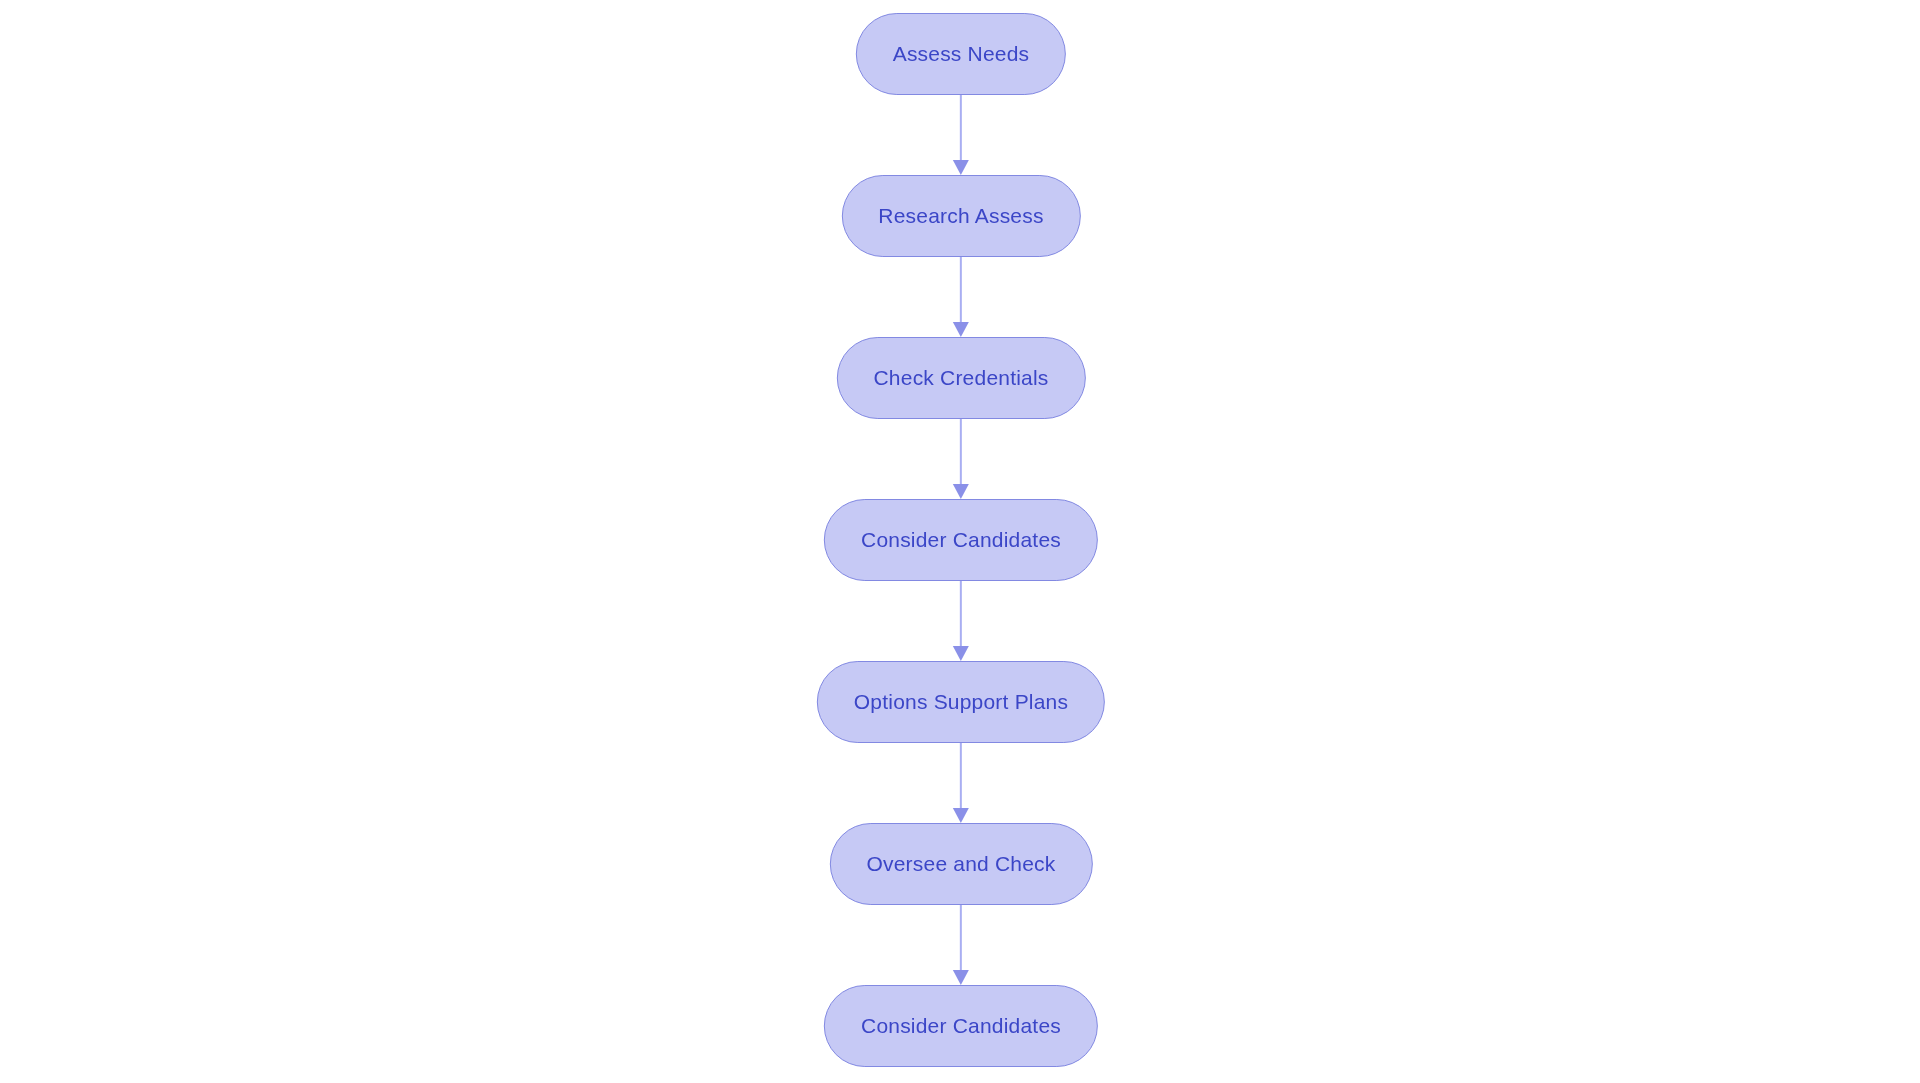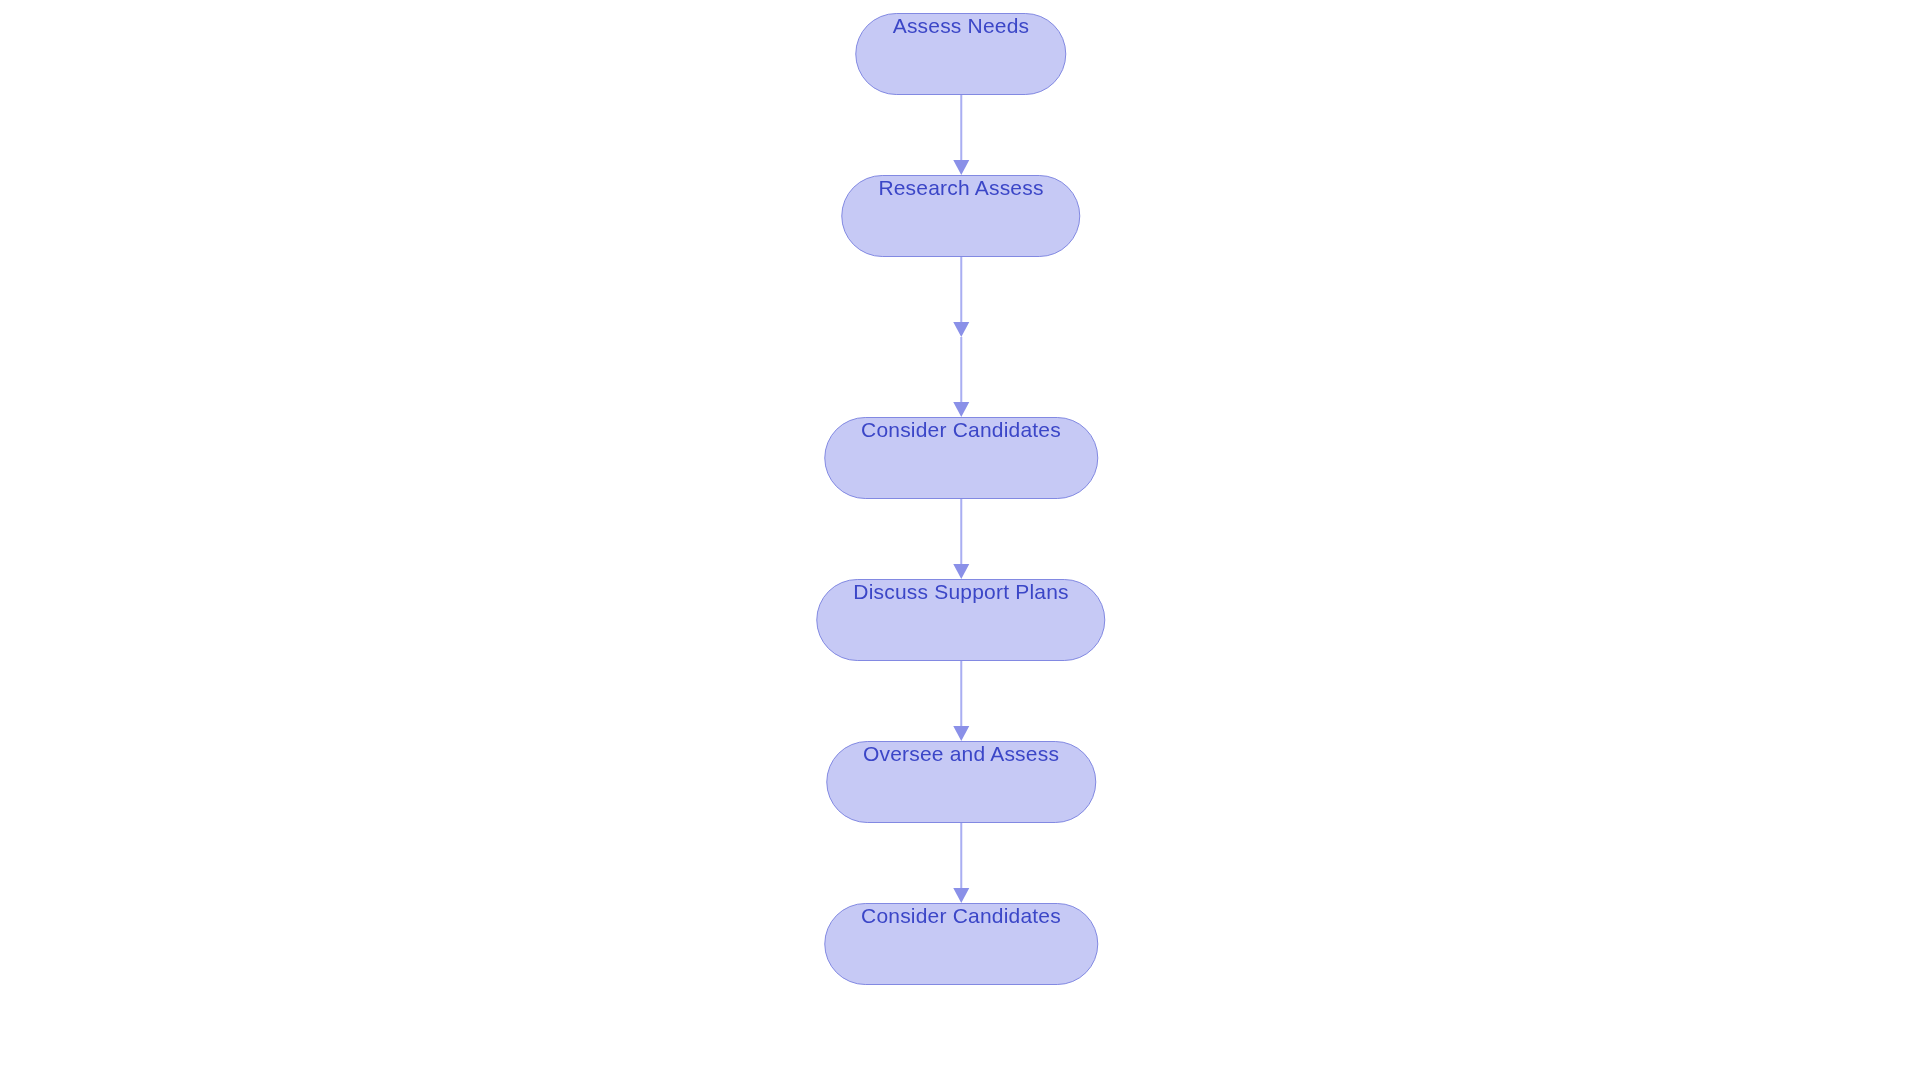--- a/index.html
+++ b/index.html
@@ -24,21 +24,21 @@
     align-items: center;
   }
   .node {
     box-sizing: border-box;
     height: 82px;
     padding: 0 36px;
     border-radius: 41px;
     background: #c6c9f5;
     border: 1.5px solid #8289e2;
     display: flex;
-    align-items: flex-start;
+    align-items: center;
     justify-content: center;
     white-space: nowrap;
   }
   .node span {
     font-size: 21px;
     color: #3b46c7;
     letter-spacing: 0.2px;
   }
   .arrow {
     height: 80px;
@@ -78,46 +78,49 @@
 
   <div class="node">
     <span>Research Assess</span>
   </div>
 
   <div class="arrow">
     <div class="shaft"></div>
     <div class="head"></div>
   </div>
 
+  <div class="node">
+    <span>Check Credentials</span>
+  </div>
 
   <div class="arrow">
     <div class="shaft"></div>
     <div class="head"></div>
   </div>
 
   <div class="node">
     <span>Consider Candidates</span>
   </div>
 
   <div class="arrow">
     <div class="shaft"></div>
     <div class="head"></div>
   </div>
 
   <div class="node">
-    <span>Discuss Support Plans</span>
+    <span>Options Support Plans</span>
   </div>
 
   <div class="arrow">
     <div class="shaft"></div>
     <div class="head"></div>
   </div>
 
   <div class="node">
-    <span>Oversee and Assess</span>
+    <span>Oversee and Check</span>
   </div>
 
   <div class="arrow">
     <div class="shaft"></div>
     <div class="head"></div>
   </div>
 
   <div class="node">
     <span>Consider Candidates</span>
   </div>

